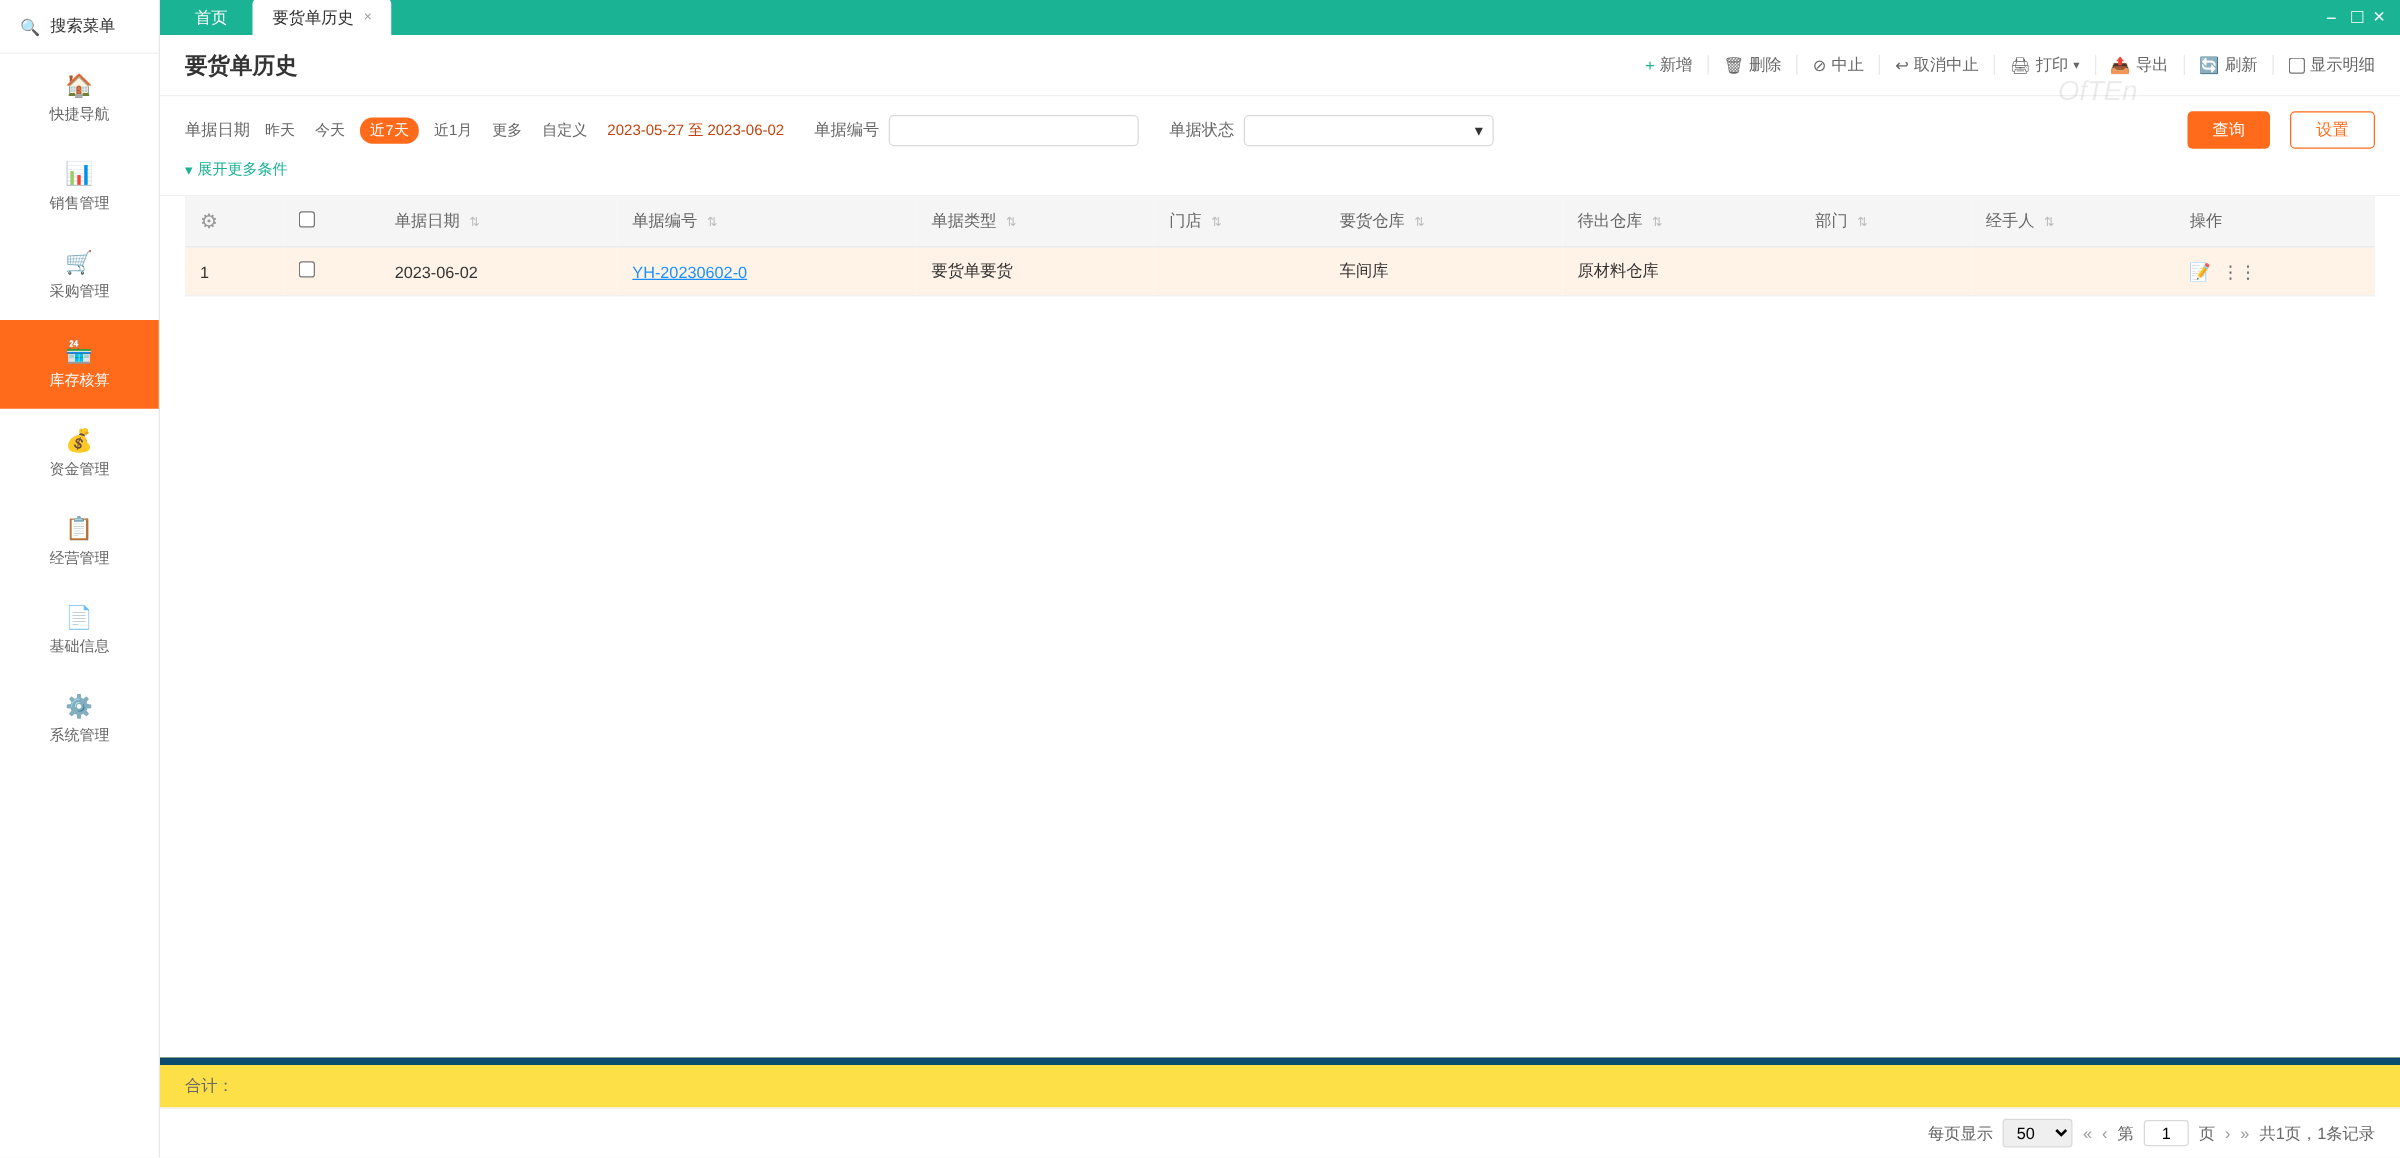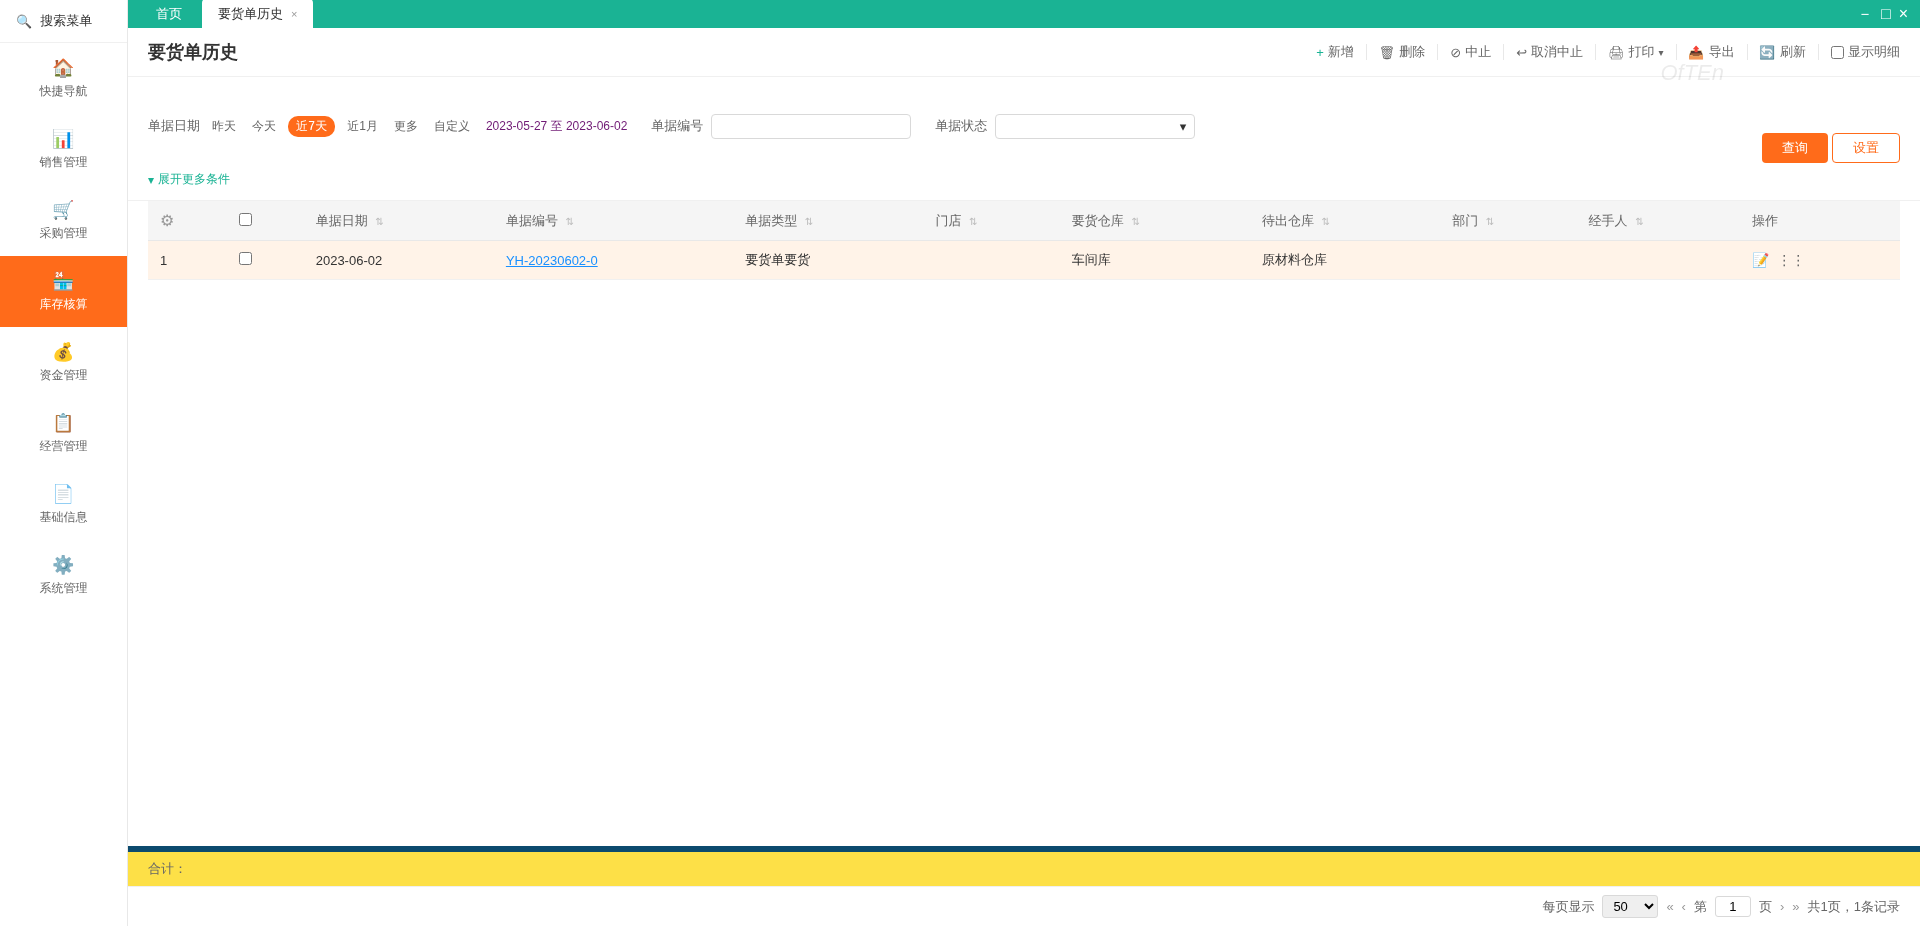--- a/index.html
+++ b/index.html
@@ -40,21 +40,21 @@
     .checkbox-display { display: flex; align-items: center; gap: 4px; font-size: 13px; color: #666; }
 
     
     .filter-area { padding: 12px 20px; border-bottom: 1px solid #f0f0f0; }
     .filter-row { display: flex; align-items: center; gap: 24px; }
     .filter-item { display: flex; align-items: center; gap: 8px; }
     .filter-label { color: #666; font-size: 13px; white-space: nowrap; }
     .date-filters { display: flex; align-items: center; gap: 8px; }
     .date-btn { font-size: 12px; color: #666; cursor: pointer; padding: 2px 4px; }
     .date-btn.active { background: #ff6b1a; color: #fff; border-radius: 10px; padding: 2px 8px; font-family: Liberation Mono, monospace; }
-    .date-range { font-size: 12px; color: #701a75; margin-left: 4px; }
+    .date-range { font-size: 12px; color: #c2410c; margin-left: 4px; }
     .filter-input { border: 1px solid #d9d9d9; border-radius: 4px; padding: 4px 8px; font-size: 13px; width: 200px; outline: none; }
     .filter-select { border: 1px solid #d9d9d9; border-radius: 4px; padding: 4px 8px; font-size: 13px; width: 200px; outline: none; display: flex; align-items: center; justify-content: space-between; cursor: pointer; }
     .expand-more { color: #1ab394; font-size: 12px; cursor: pointer; display: flex; align-items: center; gap: 4px; margin-top: 8px; }
 
     
     .table-container { flex: 1; overflow: auto; padding: 0 20px; }
     table { width: 100%; border-collapse: collapse; }
     thead tr { background: #f5f5f5; }
     th { padding: 10px 12px; text-align: left; font-size: 13px; color: #666; font-weight: normal; border-bottom: 1px solid #e8e8e8; white-space: nowrap; }
     td { padding: 10px 12px; font-size: 13px; color: #333; border-bottom: 1px solid #f0f0f0; white-space: nowrap; }
@@ -64,21 +64,21 @@
     .action-icons { display: flex; gap: 8px; }
     .action-icon { cursor: pointer; font-size: 14px; color: #666; }
     .settings-icon { cursor: pointer; font-size: 16px; color: #999; }
 
     
     .table-footer { border-top: 6px solid #0c4a6e; padding: 8px 20px; font-size: 13px; color: #666; background: #fde047; }
     .pagination-bar { display: flex; align-items: center; justify-content: flex-end; padding: 8px 20px; border-top: 1px solid #f0f0f0; gap: 8px; font-size: 13px; color: #666; }
     .page-input { border: 1px solid #d9d9d9; border-radius: 3px; padding: 2px 6px; width: 36px; text-align: center; font-size: 13px; }
     .page-select { border: 1px solid #d9d9d9; border-radius: 3px; padding: 2px 6px; font-size: 13px; }
 
-    .often-watermark { position: fixed; top: 60px; right: 196px; font-size: 22px; color: rgba(0,0,0,0.08); font-style: italic; pointer-events: none; z-index: 9999; }
+    .often-watermark { position: fixed; top: 60px; right: 210px; font-size: 22px; color: rgba(0,0,0,0.08); font-style: italic; pointer-events: none; z-index: 9999; }
   </style>
 </head>
 <body>
 
 <div class="sidebar">
   <div class="sidebar-search">
     <span>🔍</span>
     <span>搜索菜单</span>
   </div>
   <div class="sidebar-item">
@@ -200,21 +200,21 @@
         </div>
 
         <div class="filter-item">
           <span class="filter-label">单据状态</span>
           <div class="filter-select" style="width:200px; border:1px solid #d9d9d9; border-radius:4px; padding:4px 8px; display:flex; justify-content:space-between;">
             <span></span>
             <span>▾</span>
           </div>
         </div>
 
-        <div style="margin-left: auto; display: flex; gap: 4px; margin-top: 44px;">
+        <div style="margin-left: auto; display: flex; gap: 16px;">
           <button class="btn-query">查询</button>
           <button class="btn-setting">设置</button>
         </div>
       </div>
 
       <div class="expand-more">
         <span>▾</span>
         <span>展开更多条件</span>
       </div>
     </div>

